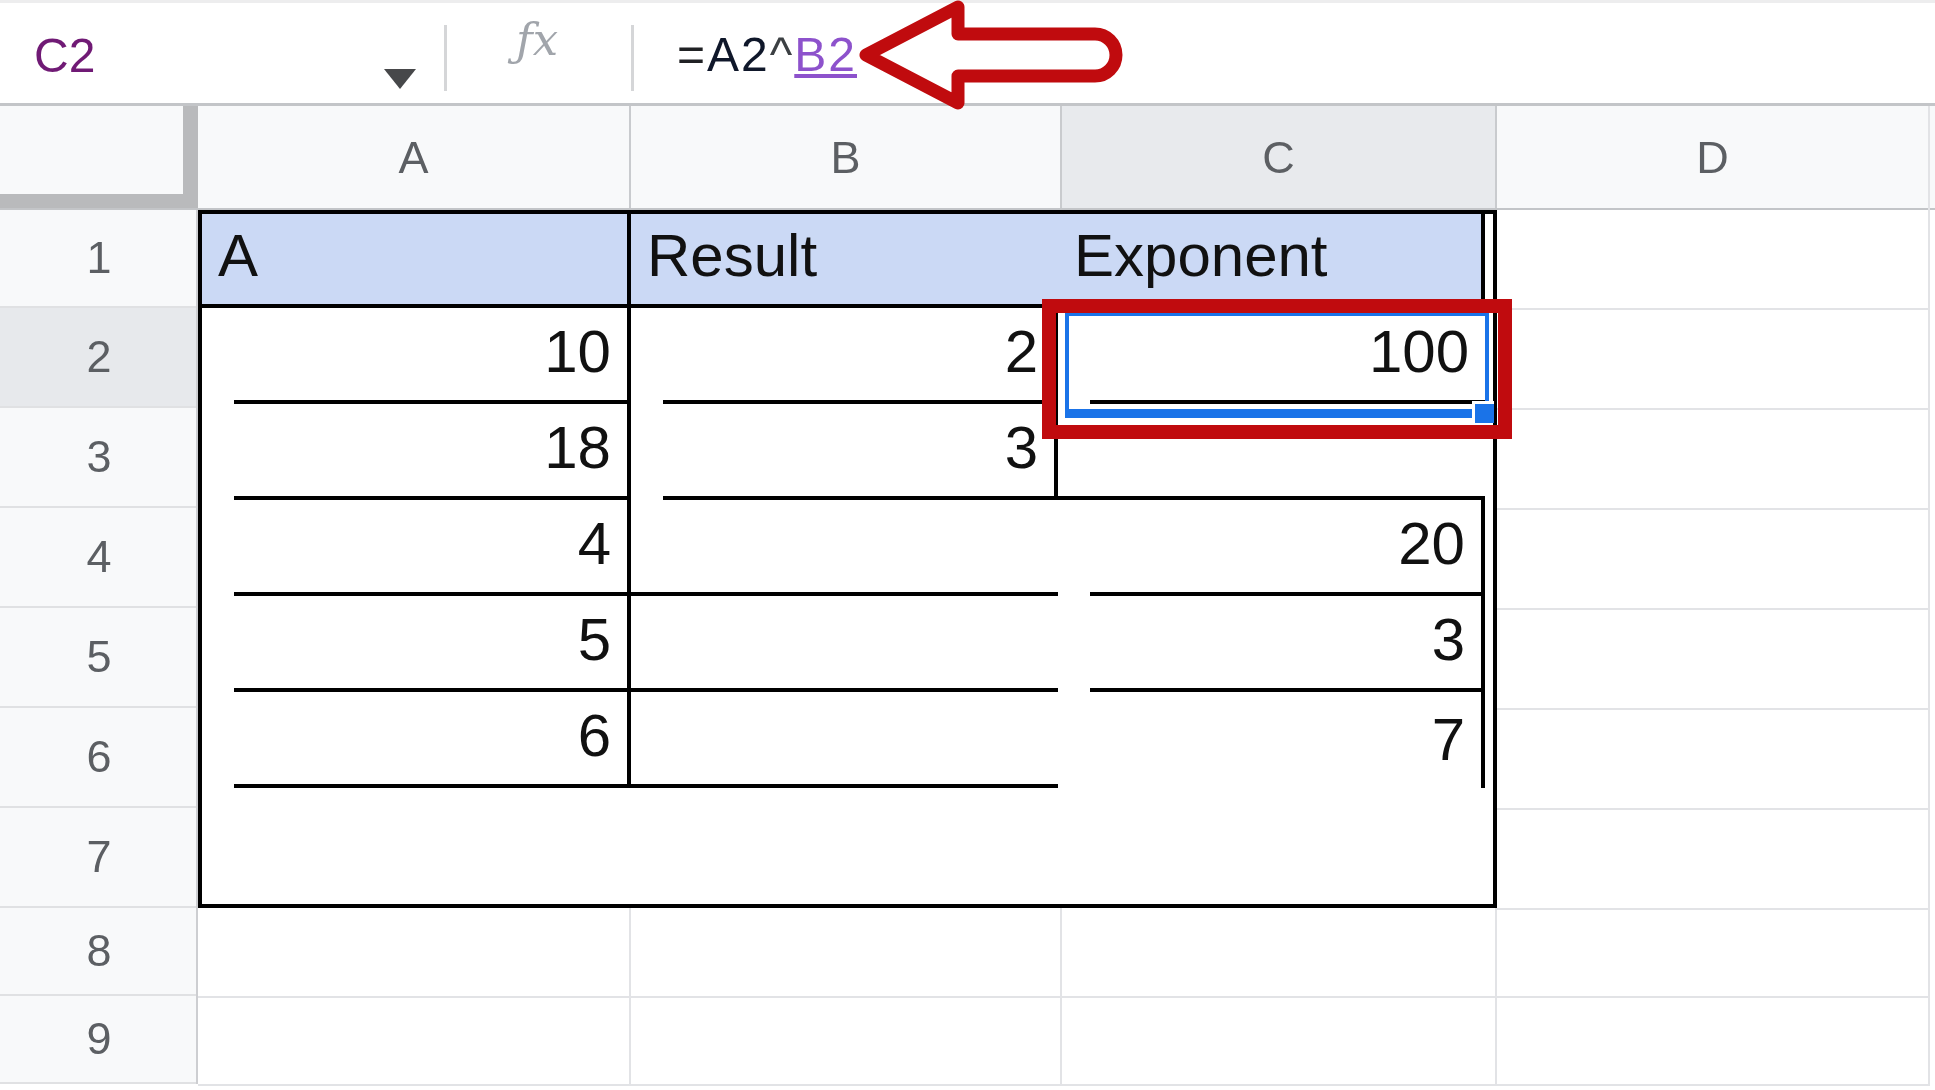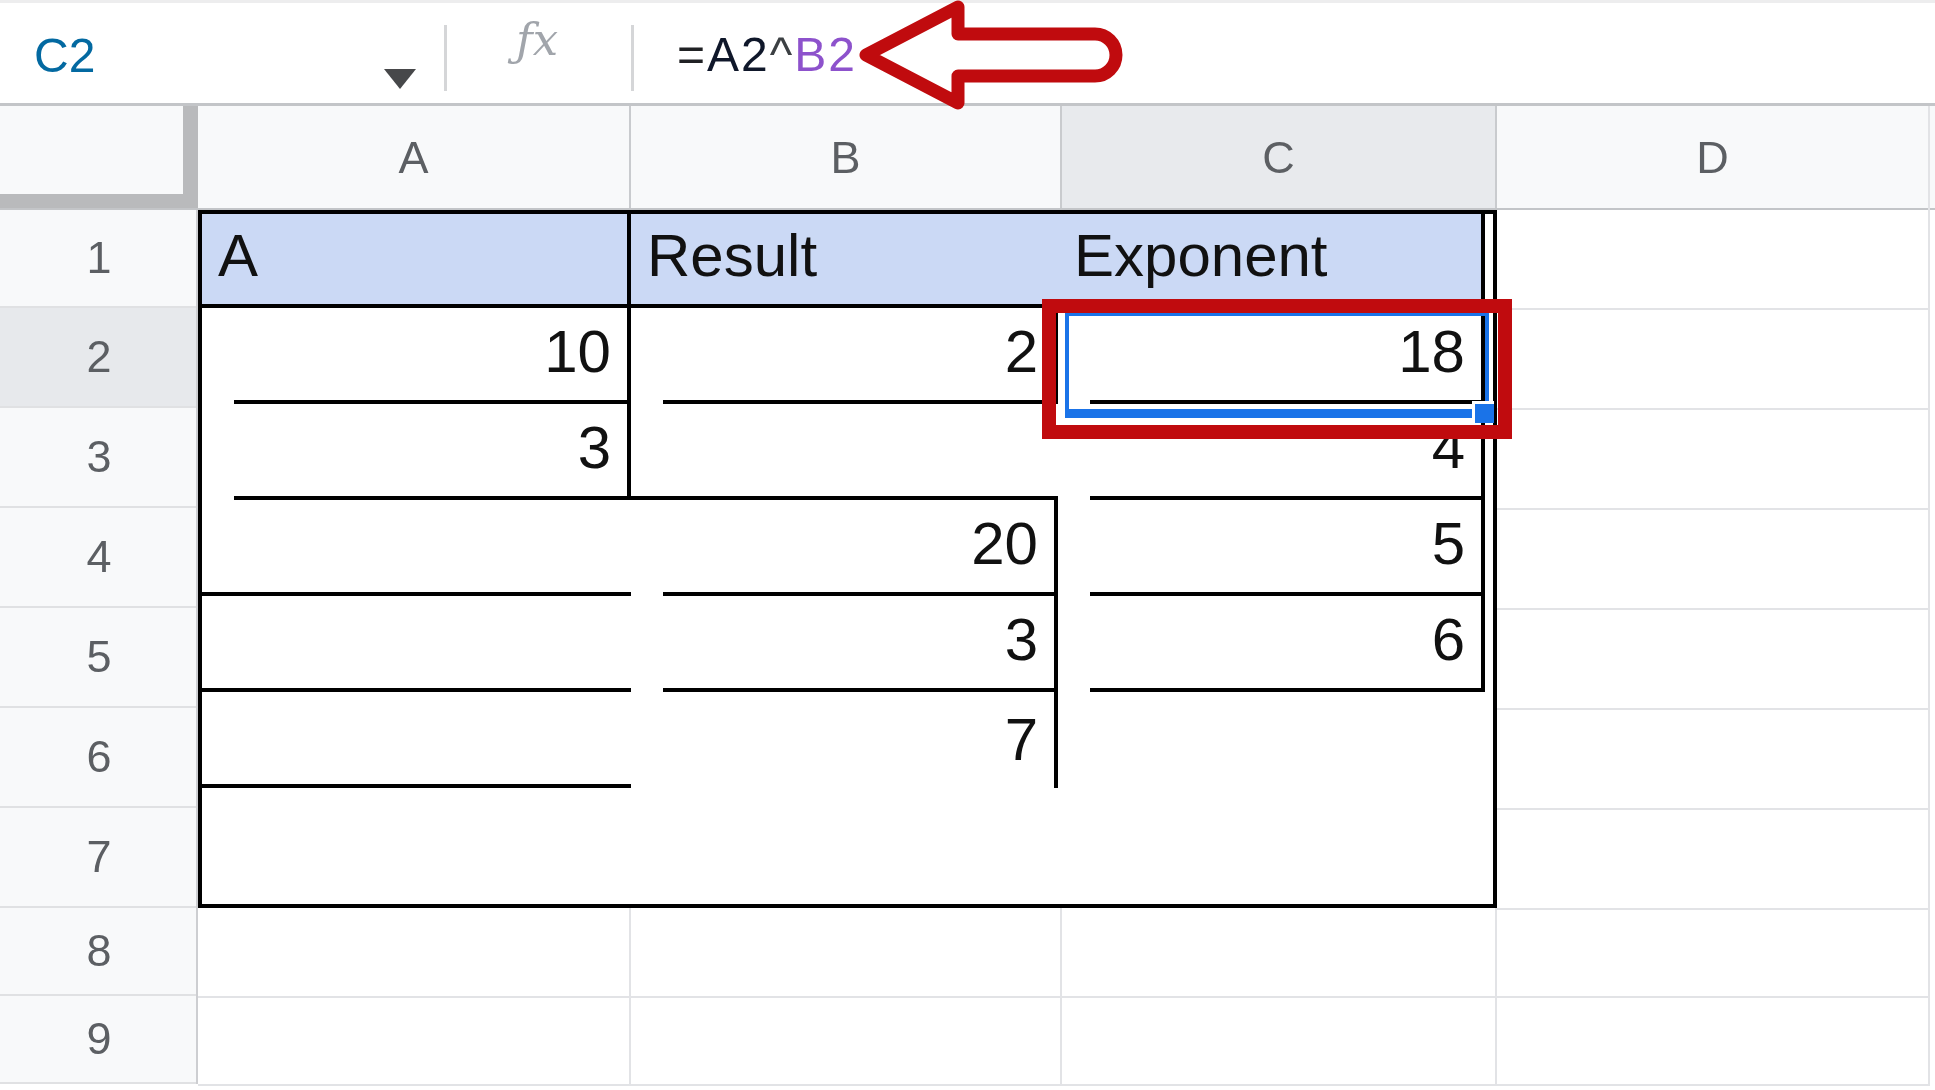--- a/index.html
+++ b/index.html
@@ -6,32 +6,32 @@
   body{
     width:1935px;height:1090px;position:relative;background:#ffffff;
     font-family:"Liberation Sans",sans-serif;overflow:hidden;
     -webkit-font-smoothing:antialiased;
   }
   .abs{position:absolute;box-sizing:border-box;}
 
   
   #top-strip{left:0;top:0;width:1935px;height:3px;background:#ededee;}
   #topbar{left:0;top:3px;width:1935px;height:100px;background:#ffffff;}
-  #name-box{left:34px;top:25px;font-size:48px;color:#0369a1;}
+  #name-box{left:34px;top:25px;font-size:48px;color:#701a75;}
   #name-dropdown{left:384px;top:66px;width:0;height:0;
     border-left:16px solid transparent;border-right:16px solid transparent;
     border-top:20px solid #47484a;cursor:pointer;}
   .vsep{top:22px;width:3px;height:66px;background:#d5d6d8;}
   #sep1{left:444px;} #sep2{left:631px;}
   #fx-label{left:516px;top:10px;font-family:"DejaVu Serif",serif;
     font-style:italic;font-size:45px;color:#a1a5ab;}
   #formula-bar{left:677px;top:24px;font-size:48px;letter-spacing:2px;
     white-space:nowrap;cursor:text;}
   .tok-eq{color:#202124;} .tok-ref1{color:#0f172a;}
-  .tok-op{color:#3c4043;} .tok-ref2{color:#8d52cc;}
+  .tok-op{color:#3c4043;} .tok-ref2{color:#8d52cc;text-decoration:underline;}
   #headerline{left:0;top:103px;width:1935px;height:3px;background:#c3c5c8;}
 
   
   #colheader-row{left:0;top:106px;width:1935px;height:104px;background:#f8f9fa;}
   .colhdr{top:106px;height:104px;background:#f8f9fa;border-right:2px solid #c9cbce;
     display:flex;align-items:center;justify-content:center;
     font-size:45px;color:#5c5f63;cursor:pointer;}
   .colhdr.sel{background:#e8eaed;}
   #corner-cell{left:0;top:106px;width:198px;height:104px;background:#f8f9fa;cursor:pointer;}
   #corner-vbar{left:183px;top:106px;width:15px;height:104px;background:#b9babc;}
@@ -118,20 +118,21 @@
 <div class="abs gl" style="left:1495px;top:908px;width:2px;height:176px;"></div>
 <div class="abs gl" style="left:1928px;top:106px;width:2px;height:978px;"></div>
 
 <div class="abs" id="table">
   <div class="tc hdr">A</div>
   <div class="tc hdr lastcol">Result</div>
   <div class="tc hdr">Exponent</div>
 
   <div class="tc num">10</div>
   <div class="tc num">2</div>
+  <div class="tc num lastcol">100</div>
 
   <div class="tc num">18</div>
   <div class="tc num">3</div>
   <div class="tc lastcol"></div>
 
   <div class="tc num">4</div>
   <div class="tc lastcol"></div>
 
   <div class="tc num">20</div>
   <div class="tc num">5</div>

